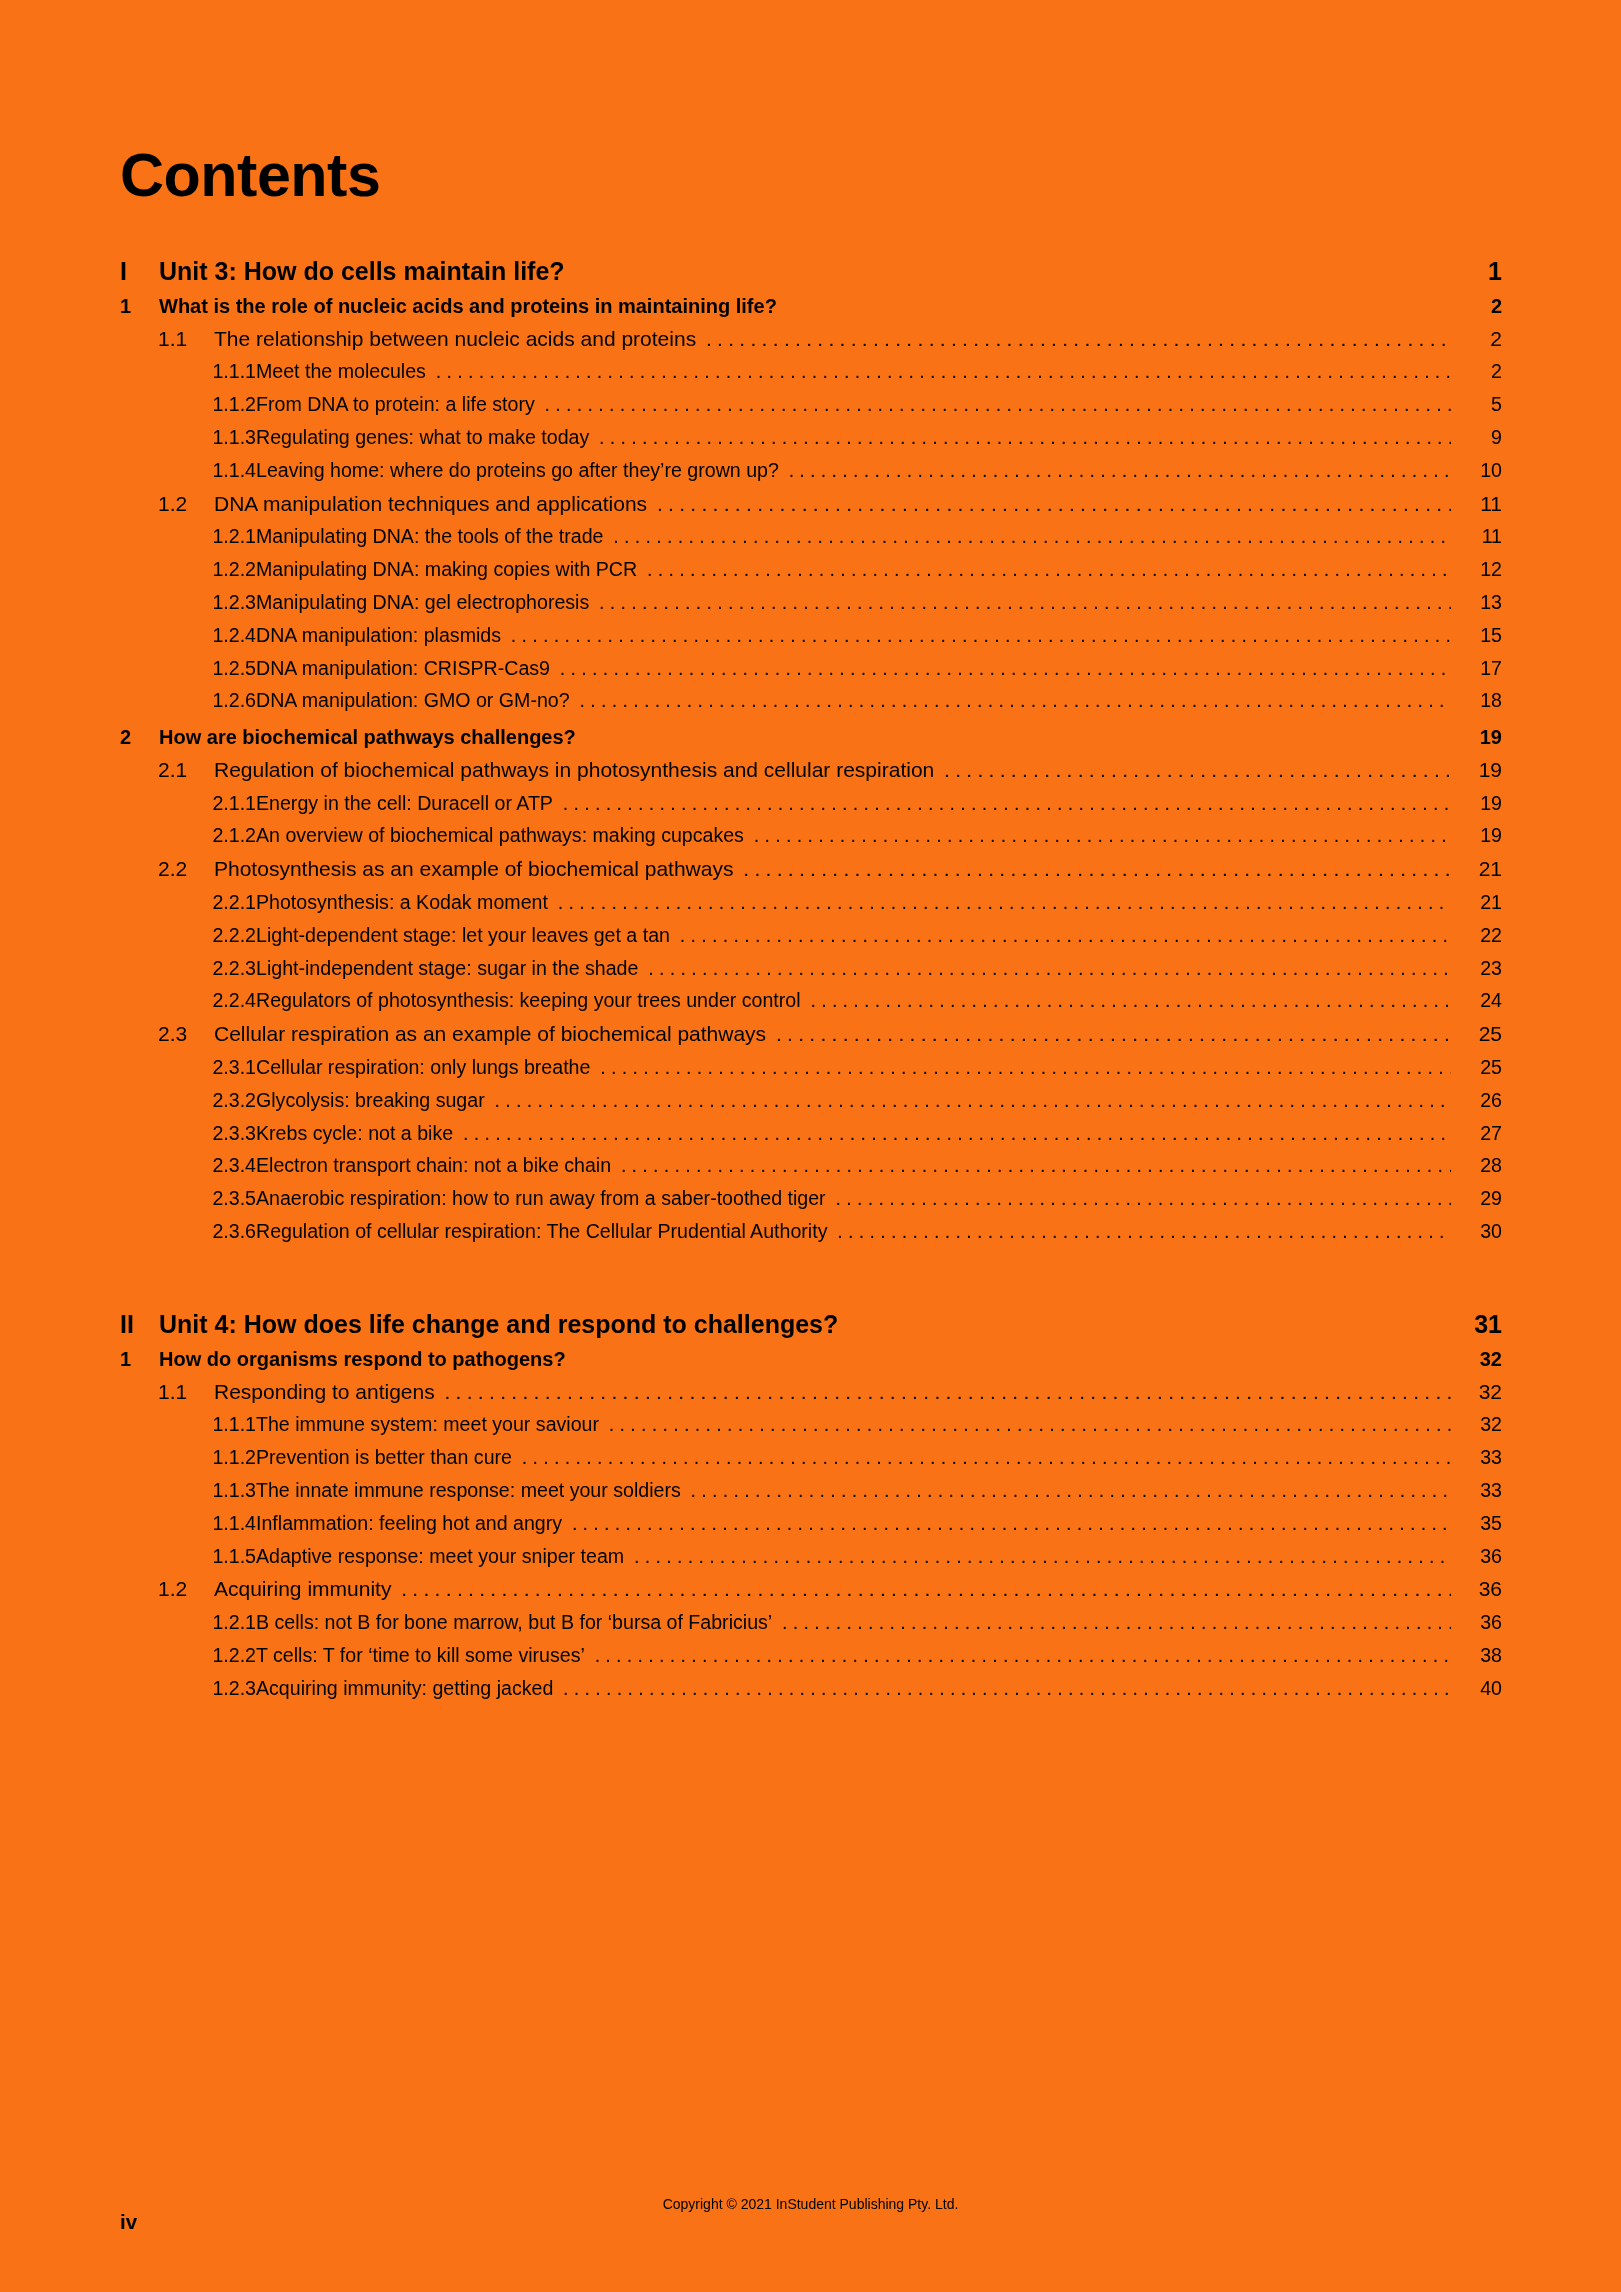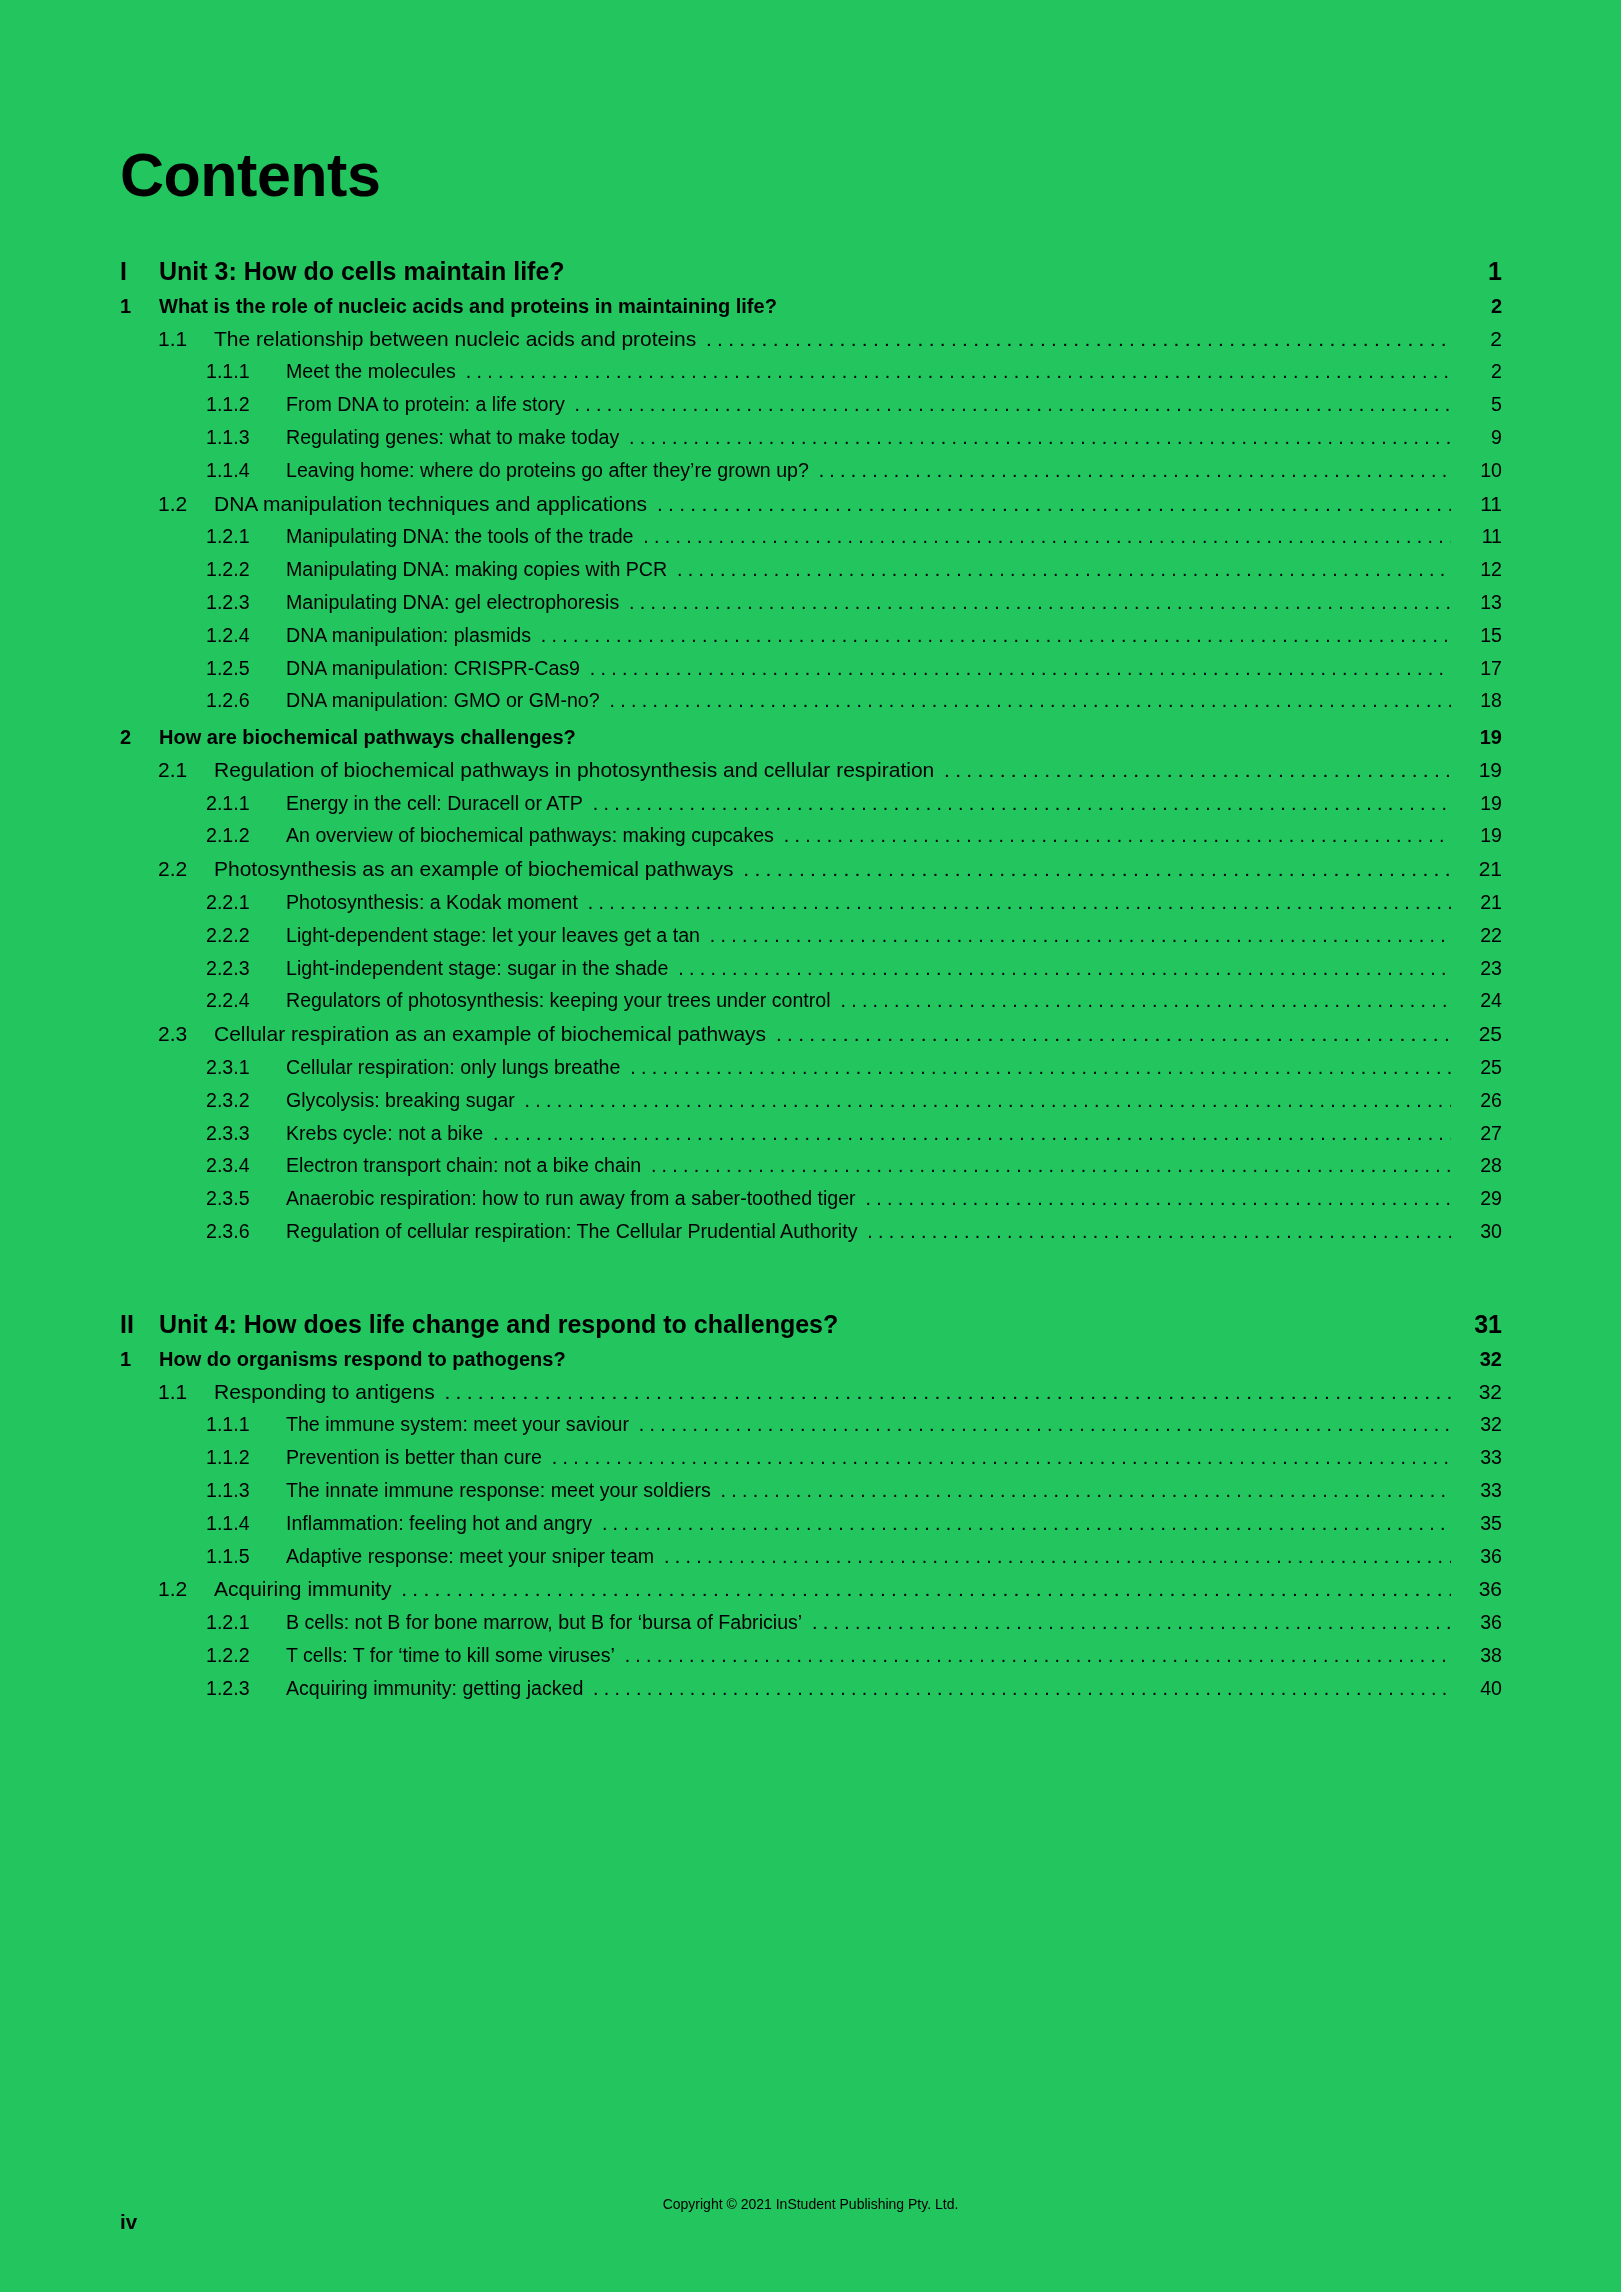--- a/index.html
+++ b/index.html
@@ -8,21 +8,21 @@
     background: #ffffff;
   }
   body {
     font-family: "Liberation Sans", sans-serif;
     color: #000000;
   }
   .page {
     position: relative;
     width: 1621px;
     height: 2293px;
-    background: #22c55e;
+    background: #f97316;
     box-sizing: border-box;
     padding: 12px;
     overflow: hidden;
   }
   .content {
     position: absolute;
     left: 120px;
     top: 0;
     width: 1382px;
   }
@@ -97,21 +97,21 @@
     margin-top: 9.8px;
   }
   .section .num  { width: 56px; margin-left: 38px; }
 
   
   .subsection {
     font-size: 19.6px;
     font-weight: 400;
     margin-top: 9.8px;
   }
-  .subsection .num  { width: 80px; margin-left: 86px; }
+  .subsection .num  { width: 80px; margin-left: 56px; text-align: right; }
 
   
   .tight { margin-top: 8.8px; }
 
   
   .footer {
     position: absolute;
     left: 120px;
     right: 120px;
     top: 2194px;

